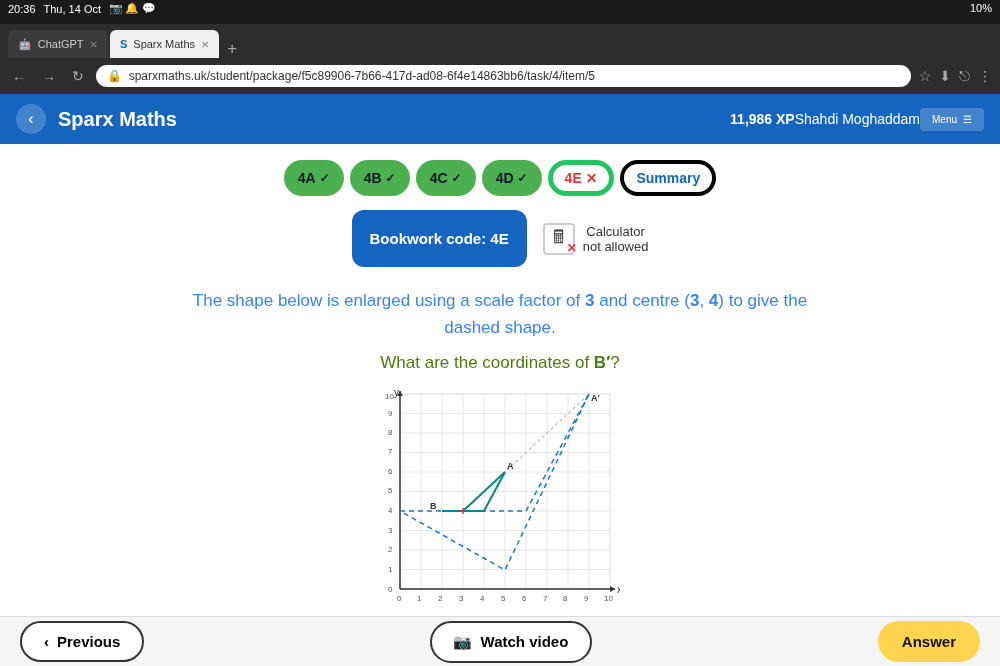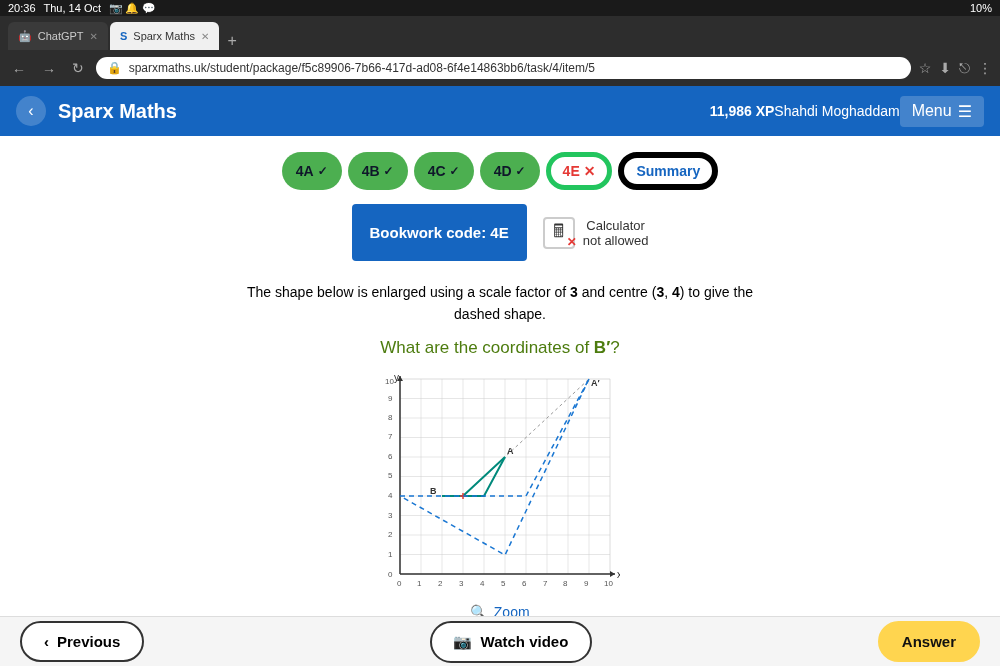--- a/index.html
+++ b/index.html
@@ -6,22 +6,22 @@
     body { font-family: Arial, sans-serif; background: #fff; width: 1000px; height: 666px; overflow: hidden; }
 
     
     .system-bar {
       background: #1a1a1a;
       color: #fff;
       font-size: 11px;
       padding: 2px 8px;
       display: flex;
       justify-content: space-between;
-      align-items: center;
-      height: 16px;
+      align-items: flex-start;
+      height: 24px;
     }
     .system-bar-left { display: flex; gap: 8px; align-items: center; }
     .system-bar-right { display: flex; gap: 6px; align-items: center; }
 
     
     .browser-chrome { background: #2d2d2d; }
     .tab-bar {
       display: flex;
       align-items: flex-end;
       padding: 4px 8px 0;
@@ -97,21 +97,21 @@
     .header-right { display: flex; align-items: center; gap: 0; font-size: 14px; }
     .xp-badge { font-weight: bold; }
     .menu-btn {
       background: rgba(255,255,255,0.2);
       border: none;
       color: white;
       padding: 6px 12px;
       border-radius: 4px;
       cursor: pointer;
       display: flex; align-items: center; gap: 6px;
-      font-size: 16px;
+      font-size: 10px;
     }
 
     
     .main-content {
       padding: 16px 20px;
       text-align: center;
       background: #fff;
       overflow: auto;
     }
 
@@ -127,36 +127,36 @@
       padding: 5px 12px;
       border-radius: 20px;
       font-size: 14px;
       font-weight: bold;
       cursor: pointer;
       border: 2px solid transparent;
       display: flex; align-items: center; gap: 4px;
     }
     .task-tab.green { background: #4caf50; color: #0f172a; text-align: right; }
     .task-tab.red-active { background: white; color: #e53935; border: 5px solid #22c55e; }
-    .task-tab.summary { background: white; color: #1565c0; border: 6px solid #000000; font-weight: bold; }
+    .task-tab.summary { background: white; color: #1565c0; border: 4px solid #000000; font-weight: bold; }
     .checkmark { font-size: 12px; }
 
     
     .bookwork-row {
       display: flex;
       justify-content: center;
       align-items: center;
       gap: 16px;
       margin-bottom: 20px;
     }
     .bookwork-code {
       background: #1565c0;
       color: white;
       padding: 20px 18px;
-      border-radius: 4px;
+      border-radius: 12px;
       font-size: 15px;
       font-weight: bold;
     }
     .calculator-box {
       display: flex;
       align-items: center;
       gap: 8px;
       font-size: 13px;
       color: #333;
     }
@@ -173,22 +173,22 @@
       color: #e53935;
       font-size: 12px;
       font-weight: bold;
       position: absolute;
       bottom: -2px;
       right: -4px;
     }
 
     
     .question-text {
-      font-size: 14px;
-      color: #000000;
+      font-size: 17px;
+      color: #3b82f6;
       margin-bottom: 12px;
       line-height: 1.6;
     }
     .question-subtext {
       font-size: 17px;
       color: #4d7c0f;
       margin-bottom: 16px;
     }
 
     

